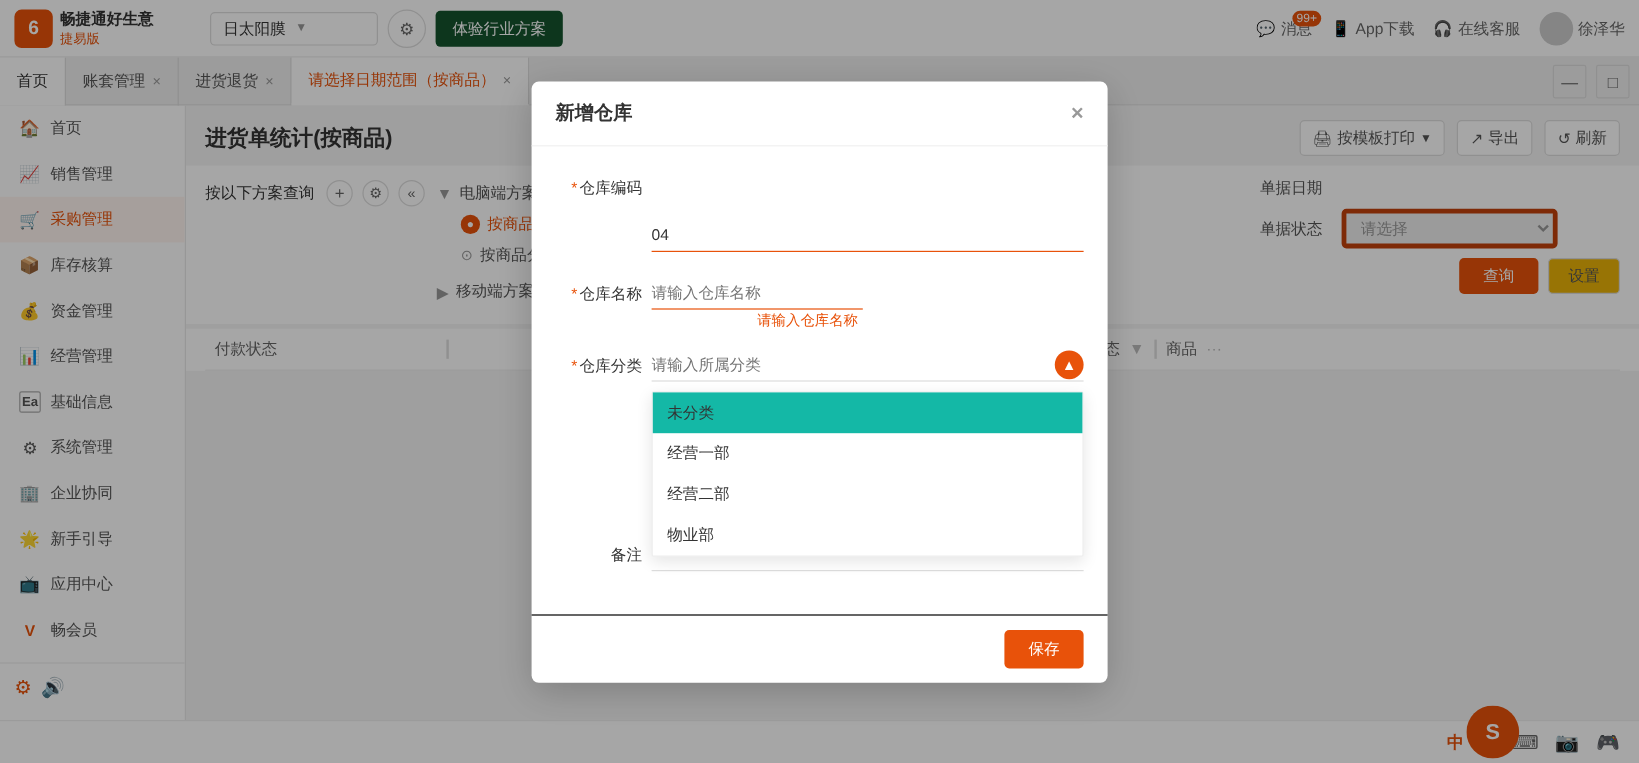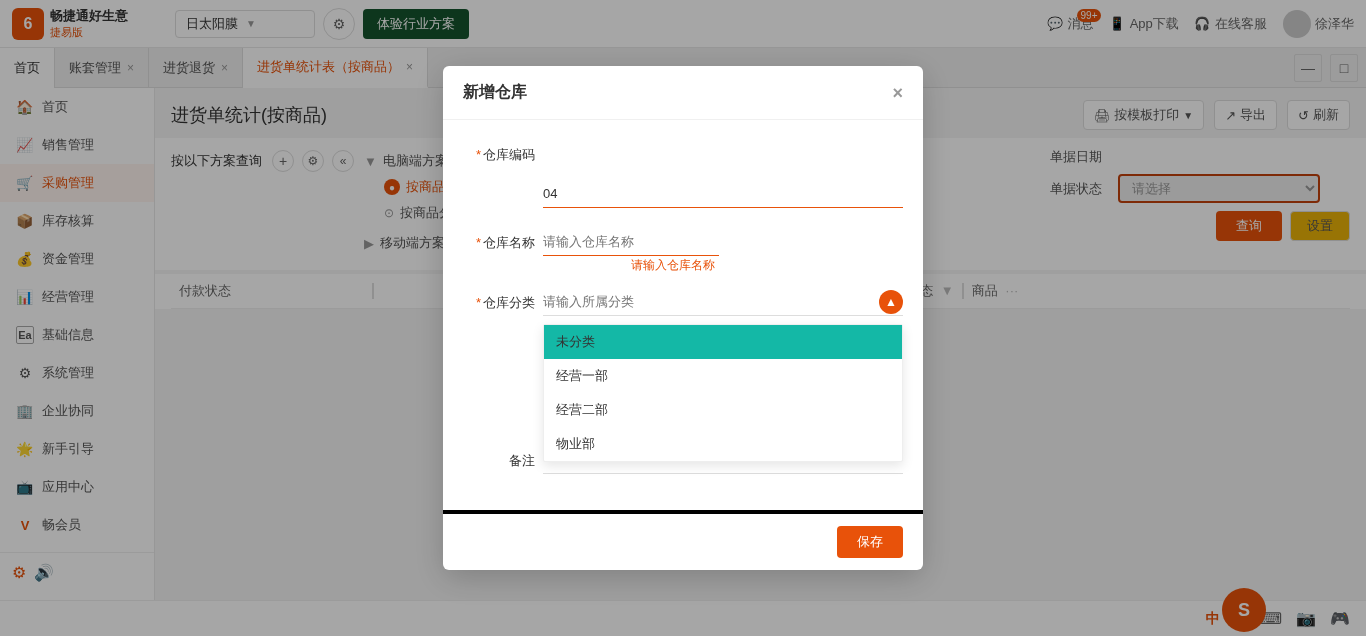--- a/index.html
+++ b/index.html
@@ -124,21 +124,21 @@
       flex: 1;
       background: #f5f5f5;
       overflow: auto;
       position: relative;
     }
     .page-header {
       display: flex; align-items: center; justify-content: space-between;
       padding: 12px 16px 8px;
       background: #f5f5f5;
     }
-    .page-title { font-size: 18px; font-weight: normal; color: #333; }
+    .page-title { font-size: 18px; font-weight: bold; color: #333; }
     .header-actions {
       display: flex; align-items: center; gap: 10px;
     }
     .action-btn {
       display: flex; align-items: center; gap: 4px;
       border: 1px solid #ddd; background: #fff;
       padding: 5px 10px; border-radius: 4px; cursor: pointer;
       font-size: 13px; color: #555;
     }
     .action-btn .chevron { font-size: 10px; }
@@ -220,21 +220,21 @@
       box-shadow: 0 4px 12px rgba(0,0,0,0.1);
       z-index: 200; border-radius: 2px;
     }
     .dropdown-item {
       padding: 8px 12px; font-size: 13px; color: #333; cursor: pointer;
     }
     .dropdown-item:hover, .dropdown-item.highlighted { background: #14b8a6; }
     .dialog-footer {
       display: flex; justify-content: flex-end; gap: 10px;
       padding: 12px 20px;
-      border-top: 4px solid #000000;
+      border-top: 1px solid #000000;
     }
     .btn-cancel {
       padding: 7px 20px; border: 1px solid #ddd; background: #fff;
       border-radius: 4px; cursor: pointer; font-size: 13px; color: #555;
     }
     .btn-save {
       padding: 7px 20px; background: #e8520a; color: #fff;
       border: none; border-radius: 4px; cursor: pointer; font-size: 13px;
     }
 
@@ -286,21 +286,21 @@
   </div>
   <div class="tab-item">
     <span>账套管理</span>
     <span class="tab-close">×</span>
   </div>
   <div class="tab-item">
     <span>进货退货</span>
     <span class="tab-close">×</span>
   </div>
   <div class="tab-item active">
-    <span>进货单统计表（按商品）</span>
+    <span>请选择日期范围（按商品）</span>
     <span class="tab-close">×</span>
   </div>
   <div class="tab-spacer"></div>
   <div class="tab-right-btns">
     <div class="tab-win-btn">—</div>
     <div class="tab-win-btn">□</div>
   </div>
 </div>
 
 <div class="main-layout">
@@ -415,21 +415,21 @@
           </div>
         </div>
       </div>
 
       <div style="margin-left:auto;display:flex;flex-direction:column;gap:8px;min-width:300px">
         <div style="display:flex;align-items:center;gap:8px">
           <span style="font-size:13px;color:#555;width:60px">单据日期</span>
         </div>
         <div style="display:flex;align-items:center;gap:8px">
           <span style="font-size:13px;color:#555;width:60px">单据状态</span>
-          <select style="border:2px solid #c2410c;border-radius:4px;padding:4px 8px;font-size:13px;width:202px;color:#999">
+          <select style="border:4px solid #c2410c;border-radius:4px;padding:4px 8px;font-size:13px;width:180px;color:#999">
             <option>请选择</option>
           </select>
         </div>
         <div style="display:flex;gap:8px;justify-content:flex-end">
           <button class="btn-save" style="padding:5px 20px;background:#e8520a;color:#fff;border:none;border-radius:4px;cursor:pointer;font-size:13px">查询</button>
           <button class="btn-cancel" style="padding:5px 16px;border:1px solid #ddd;background:#eab308;border-radius:4px;cursor:pointer;font-size:13px;color:#555">设置</button>
         </div>
       </div>
     </div>
 

